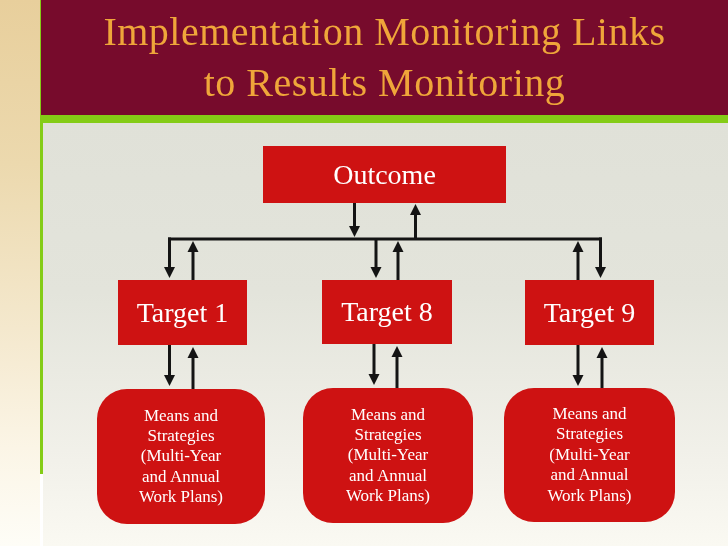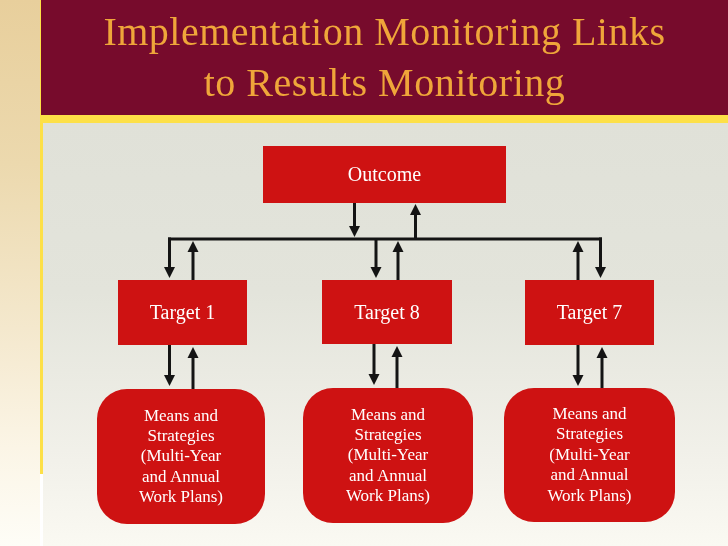--- a/index.html
+++ b/index.html
@@ -2,21 +2,21 @@
 <html><head>
 <meta charset="utf-8">
 <style>
   html,body{margin:0;padding:0;}
   body{
     width:728px;height:546px;
     background:#ffffff;
     font-family:"Liberation Serif","DejaVu Serif",serif;
     position:relative;overflow:hidden;
   }
-  .slide{position:absolute;inset:0;width:728px;height:474px;background:#fde047;}
+  .slide{position:absolute;inset:0;width:728px;height:474px;background:#84cc16;}
 
   
   .left-strip{
     position:absolute;left:0;top:0;width:40px;height:546px;
     background:linear-gradient(180deg,#e8cf9c 0%,#ecd9ae 30%,#f4e8cd 60%,#fbf5e6 82%,#fefdf7 100%);
   }
 
   
   .banner{
     position:absolute;left:41px;top:0;width:687px;height:115px;
@@ -36,21 +36,21 @@
     background:linear-gradient(180deg,#e0e1d8 0%,#e3e4db 40%,#f2f1ea 80%,#faf9f2 100%);
   }
 
   
   .rbox{
     position:absolute;
     background:#ce1212;
     color:#ffffff;
     display:flex;align-items:center;justify-content:center;
     text-align:center;
-    font-size:20px;
+    font-size:28px;
   }
   .rbox.means{font-size:17px;line-height:1.2;white-space:pre-line;border-radius:30px;}
 
   #box-outcome{left:263px;top:146px;width:243px;height:57px;}
   #box-target1{left:118px;top:280px;width:129px;height:65px;}
   #box-target2{left:322px;top:280px;width:130px;height:64px;}
   #box-target3{left:525px;top:280px;width:129px;height:65px;}
   #box-means1{left:97px; top:389px;width:168px;height:135px;}
   #box-means2{left:303px;top:388px;width:170px;height:135px;}
   #box-means3{left:504px;top:388px;width:171px;height:134px;}
@@ -140,21 +140,21 @@
     <g>
       <line x1="602" y1="388" x2="602" y2="358"></line>
       <polygon points="596.5,358 607.5,358 602,347"></polygon>
     </g>
   </svg>
 
   <div class="rbox" id="box-outcome">Outcome</div>
 
   <div class="rbox" id="box-target1">Target 1</div>
   <div class="rbox" id="box-target2">Target 8</div>
-  <div class="rbox" id="box-target3">Target 7</div>
+  <div class="rbox" id="box-target3">Target 9</div>
 
   <div class="rbox means" id="box-means1">Means and
 Strategies
 (Multi-Year
 and Annual
 Work Plans)</div>
   <div class="rbox means" id="box-means2">Means and
 Strategies
 (Multi-Year
 and Annual

